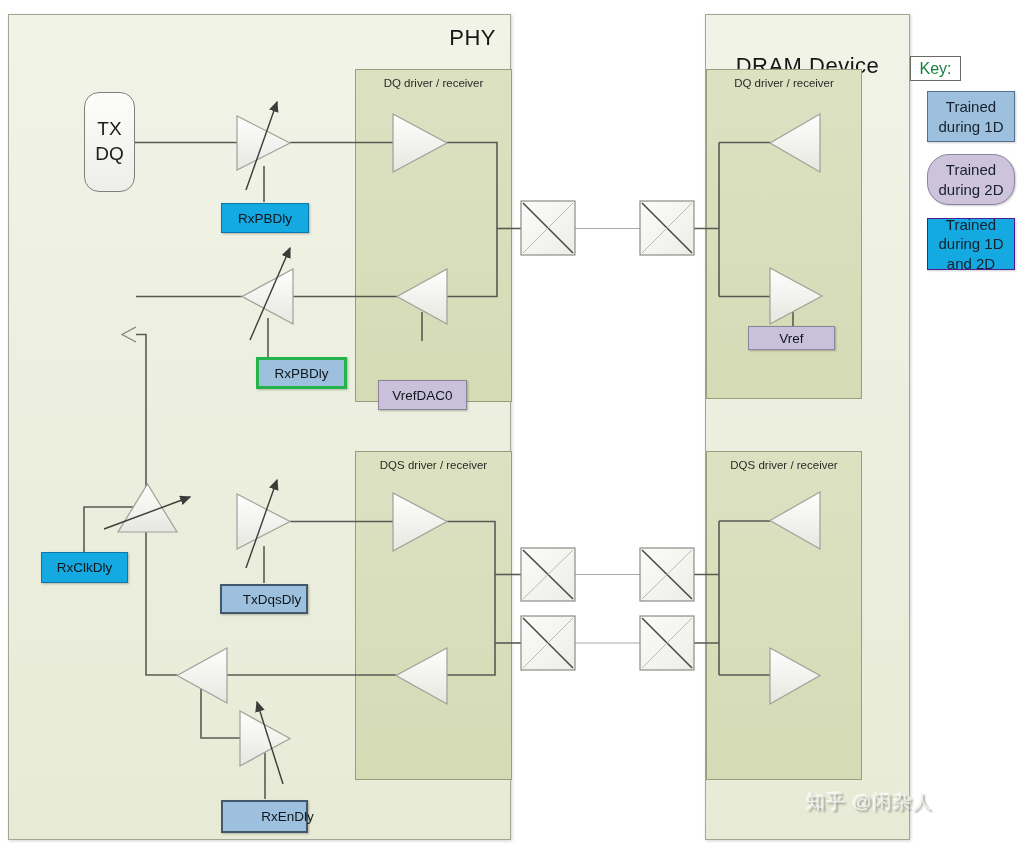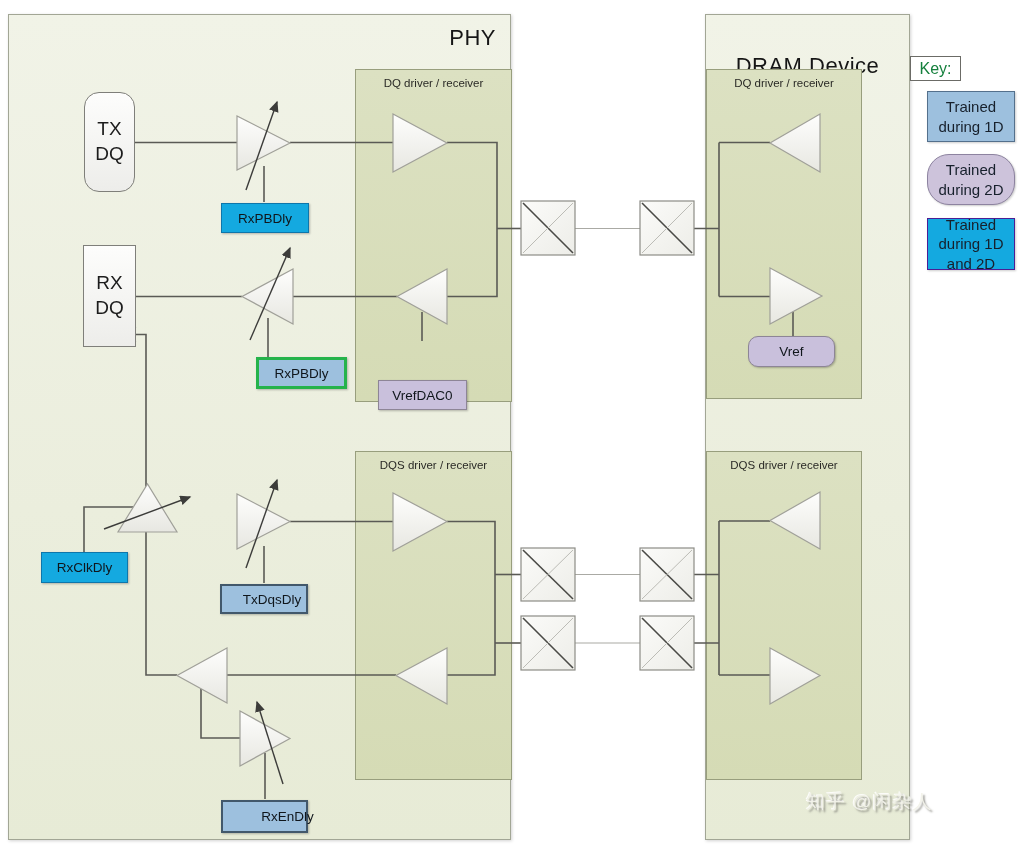--- a/index.html
+++ b/index.html
@@ -164,29 +164,28 @@
 
     <polygon class="tri" points="820,114 820,172 770,143"></polygon>
     <polygon class="tri" points="770,268 770,324 822,296"></polygon>
     <polygon class="tri" points="820,492 820,549 770,520.5"></polygon>
     <polygon class="tri" points="770,648 770,704 820,675.5"></polygon>
 
     <polyline class="clkwedge" points="136,327 122,334.5 136,342"></polyline>
   </svg>
 
   <div class="iobox" style="left:84px;top:92px;width:51px;height:100px;border-radius:15px;">TX DQ</div>
-  <div class="iobox" style="left:83px;top:245px;width:53px;height:102px;">RX DQ</div>
 
   <div class="reg bright" style="left: 221px; top: 203px; width: 88px; height: 30px; background-color: rgb(20, 169, 224);">RxPBDly</div>
   <div class="reg greenb" style="left: 218px; top: 357px; width: 91px; height: 32px; background-color: rgb(157, 192, 222); border-color: rgb(37, 179, 75);">RxPBDly</div>
   <div class="reg lav" style="left: 378px; top: 342px; width: 89px; height: 30px; background-color: rgb(201, 192, 220); margin-top: 38px;">VrefDAC0</div>
   <div class="reg bright" style="left: 41px; top: 552px; width: 87px; height: 31px; background-color: rgb(20, 169, 224);">RxClkDly</div>
   <div class="reg steel" style="left: 220px; top: 584px; width: 88px; height: 30px; background-color: rgb(157, 192, 222); padding-left: 16px;">TxDqsDly</div>
   <div class="reg steel" style="left: 221px; top: 800px; width: 87px; height: 33px; background-color: rgb(157, 192, 222); padding-left: 46px;">RxEnDly</div>
-  <div class="reg lav" style="left: 748px; top: 336px; width: 87px; height: 31px; background-color: rgb(201, 192, 220); border-radius: 10px;">Vref</div>
+  <div class="reg lav" style="left: 748px; top: 326px; width: 87px; height: 24px; background-color: rgb(201, 192, 220);">Vref</div>
 
   <div class="keylabel">Key:</div>
   <div class="keyitem k1" style="background-color: rgb(157, 192, 222);">Trained during 1D</div>
   <div class="keyitem k2" style="background-color: rgb(205, 195, 219); border-radius: 22px;">Trained during 2D</div>
   <div class="keyitem k3" style="background-color: rgb(20, 169, 224);">Trained during 1D and 2D</div>
 
   <div class="watermark">知乎 @闲杂人</div>
 
 </div>
 

